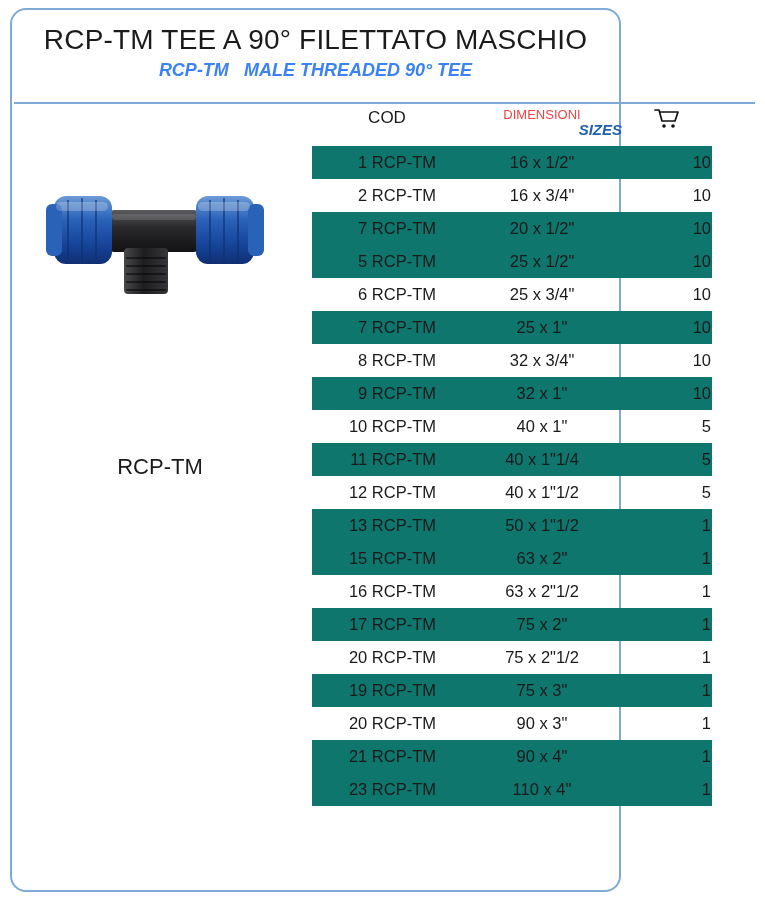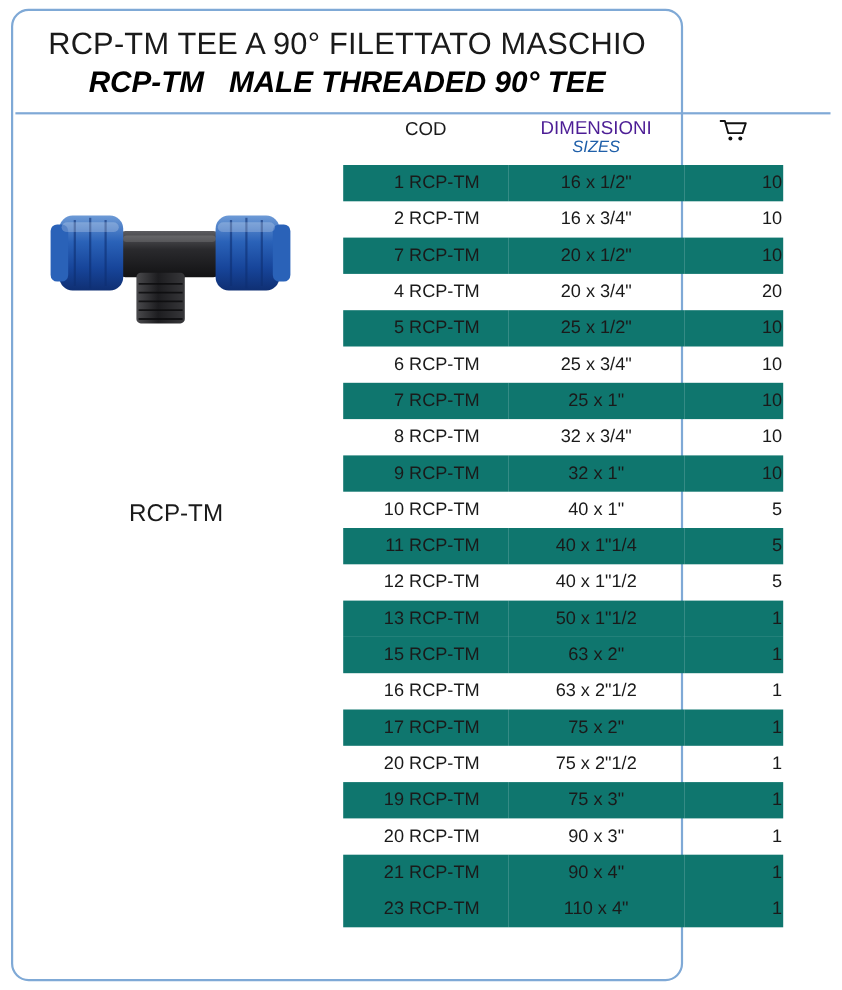--- a/index.html
+++ b/index.html
@@ -39,22 +39,22 @@
     width: 100%;
     text-align: center;
   }
   .title-it {
     font-size: 28px;
     color: #1a1a1a;
     letter-spacing: 0.2px;
     white-space: nowrap;
   }
   .title-en {
-    font-size: 27px;
-    color: #000000;
+    font-size: 18px;
+    color: #3b82f6;
     font-style: italic;
     font-weight: 700;
     margin-top: 4px;
     white-space: nowrap;
   }
   .title-en .code {
     font-style: italic;
   }
   .divider {
     position: absolute;
@@ -110,30 +110,31 @@
   th.col-cod { width: 150px; }
   th.col-dim { width: 160px; }
   th.col-qty { width: 90px; }
 
   .head-cod {
     font-size: 17px;
     color: #1a1a1a;
     text-align: center;
   }
   .head-dim-it {
-    font-size: 17px;
-    color: #4c1d95;
+    font-size: 13px;
+    color: #ef4444;
     line-height: 1.05;
   }
   .head-dim-en {
     font-size: 15px;
     color: #1f5fa9;
     font-style: italic;
-    text-align: center;
+    text-align: right;
     line-height: 1.1;
+    font-weight: bold;
   }
   .cart-icon-cell { text-align: center; }
 
   table.spec td {
     height: 31px;
     font-size: 16.5px;
     color: #1a1a1a;
   }
   td.cod {
     text-align: right;
@@ -253,25 +254,20 @@
           <tr>
             <td class="cod">2 RCP-TM</td>
             <td class="dim">16 x 3/4"</td>
             <td class="qty">10</td>
           </tr>
           <tr class="alt">
             <td class="cod">7 RCP-TM</td>
             <td class="dim">20 x 1/2"</td>
             <td class="qty">10</td>
           </tr>
-          <tr>
-            <td class="cod">4 RCP-TM</td>
-            <td class="dim">20 x 3/4"</td>
-            <td class="qty">20</td>
-          </tr>
           <tr class="alt">
             <td class="cod">5 RCP-TM</td>
             <td class="dim">25 x 1/2"</td>
             <td class="qty">10</td>
           </tr>
           <tr>
             <td class="cod">6 RCP-TM</td>
             <td class="dim">25 x 3/4"</td>
             <td class="qty">10</td>
           </tr>

